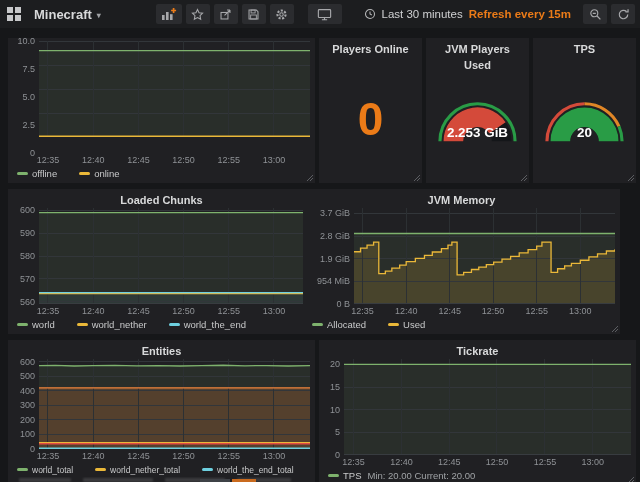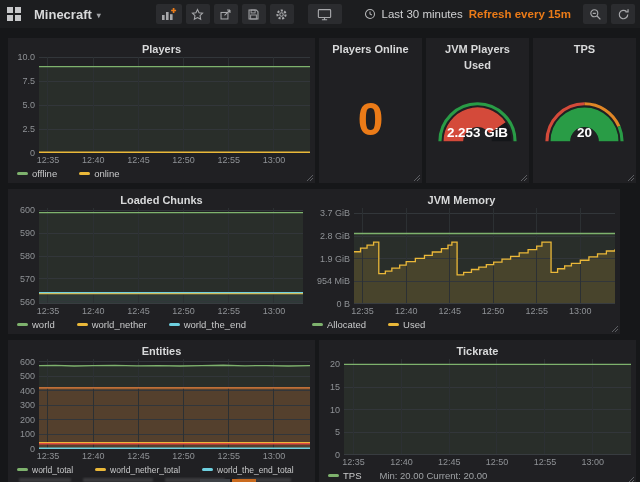--- a/index.html
+++ b/index.html
@@ -28,21 +28,21 @@
   .chart-body { display:flex; flex:1; min-height:0; }
   .ylabels { position:relative; flex:none; }
   .ylabel { position:absolute; right:4px; transform:translateY(-50%); font-size:9px; color:#8f9296; white-space:nowrap; }
   .plot { position:relative; flex:1; cursor:crosshair; }
   .plot svg { position:absolute; inset:0; }
   .xlabels { position:relative; height:13px; flex:none; }
   .xlabel { position:absolute; top:2px; transform:translateX(-50%); font-size:9px; color:#8f9296; white-space:nowrap; }
   .legend { height:15px; flex:none; display:flex; align-items:center; gap:22px; padding-left:4px; font-size:9.5px; color:#c9cacb; overflow:hidden; }
   .legend .li { display:flex; align-items:center; gap:4px; cursor:pointer; white-space:nowrap; }
   .legend .li i { display:inline-block; width:11px; height:3px; border-radius:2px; }
-  .legend .lx { color:#9fa2a5; margin-left:14px; }
+  .legend .lx { color:#9fa2a5; margin-left:2px; }
 
   .resize-handle { position:absolute; right:1px; bottom:1px; cursor:nwse-resize; }
 
   
   .stat-body { flex:1; display:flex; align-items:center; justify-content:center; }
   .bigstat { font-size:46px; font-weight:700; line-height:1; }
   .gauge-wrap { flex:1; display:flex; align-items:center; justify-content:center; }
 
   
   .legend-overflow { position:relative; height:6px; flex:none; overflow:hidden; }
@@ -127,21 +127,20 @@
       <div class="nav-btn">
         <svg width="13" height="13" viewBox="0 0 16 16">
           <path d="M13.2 8a5.2 5.2 0 1 1-1.6-3.75" fill="none" stroke="#a7a8ab" stroke-width="1.5"></path>
           <path d="M13.6 1.6v3.2h-3.2" fill="none" stroke="#a7a8ab" stroke-width="1.5"></path>
         </svg>
       </div>
     </div>
   </nav>
 
   <section class="panel" style="left:8px;top:38px;width:307px;height:145px">
-    <h2 class="panel-title">Players</h2>
     <div class="chart-body">
         <div class="ylabels" style="width: 26px;">
           <div class="ylabel" style="top: 100%;">0</div>
           <div class="ylabel" style="top: 75%;">2.5</div>
           <div class="ylabel" style="top: 50%;">5.0</div>
           <div class="ylabel" style="top: 25%;">7.5</div>
           <div class="ylabel" style="top: 0%;">10.0</div>
         </div>
         <div class="plot">
           <svg width="271" height="96" viewBox="0 0 271 96">

